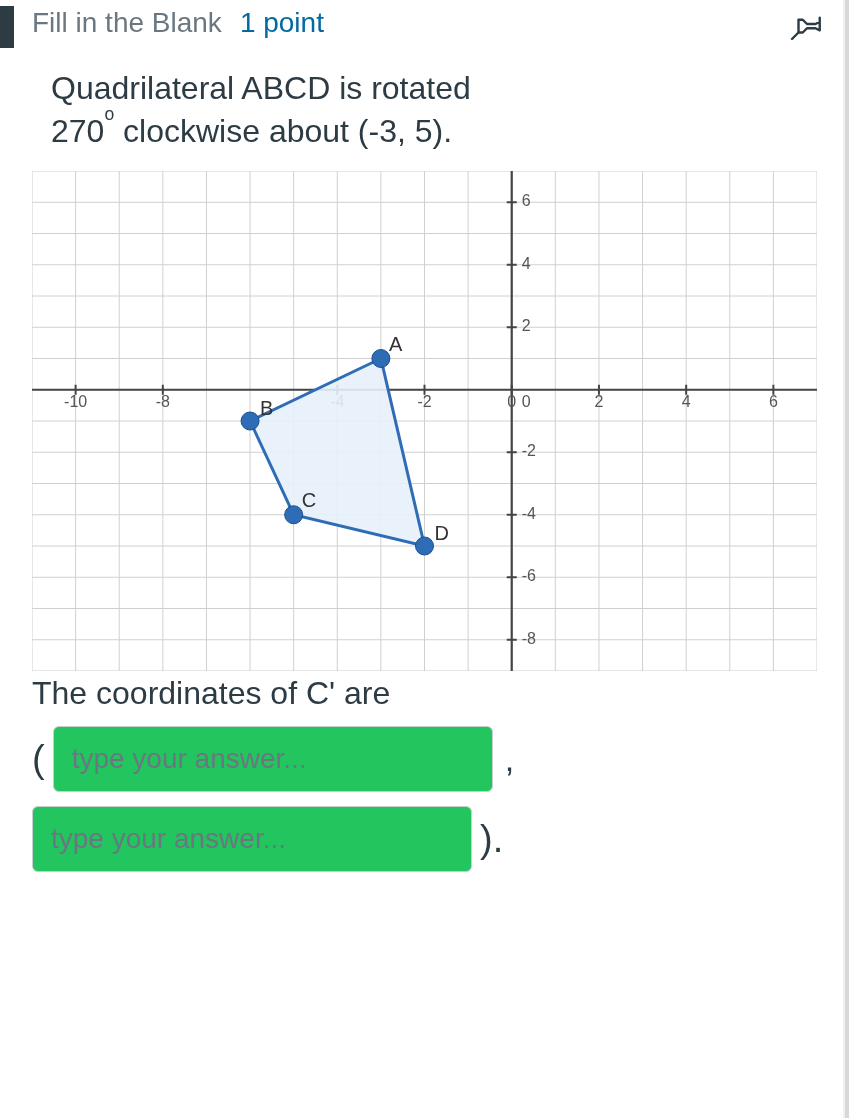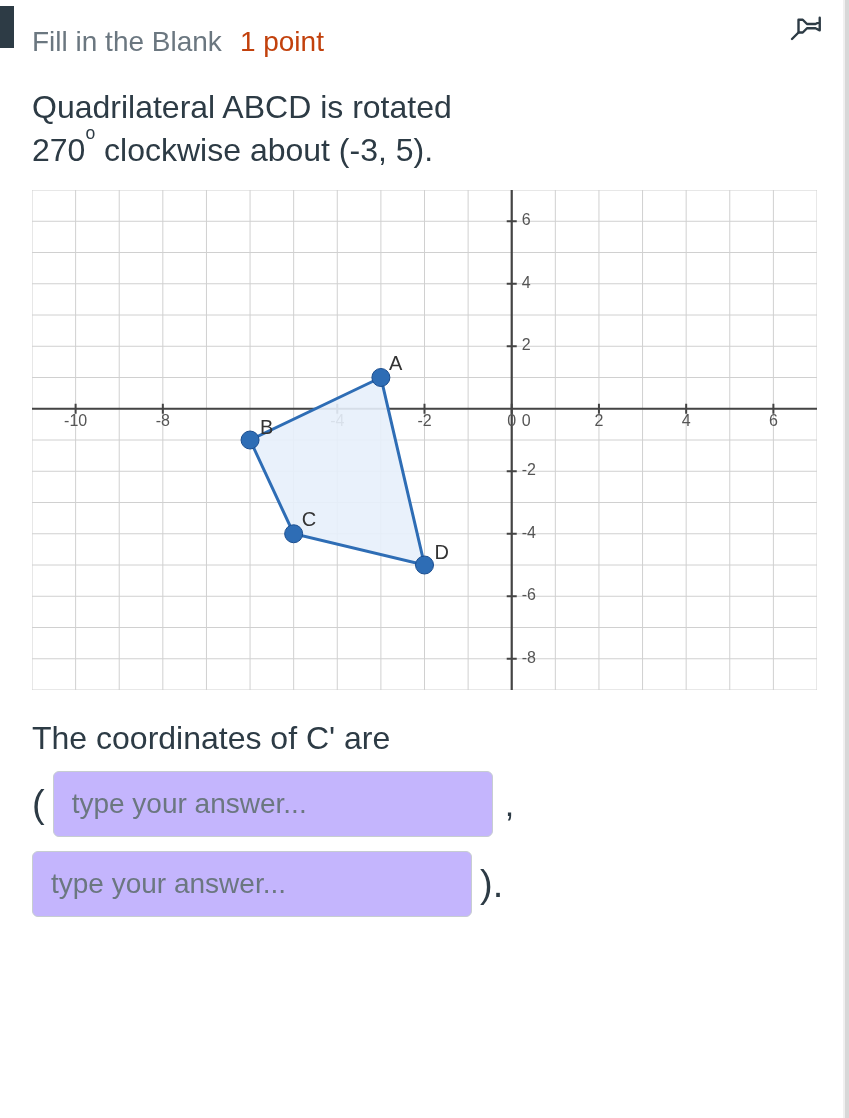--- a/index.html
+++ b/index.html
@@ -12,60 +12,60 @@
     height: 1118px;
     position: relative;
   }
   .page {
     padding: 0 32px 32px 32px;
   }
   .header-row {
     display: flex;
     align-items: flex-start;
     gap: 18px;
-    padding-top: 26px;
+    padding-top: 7px;
     position: relative;
   }
   .marker {
     position: absolute;
     left: -32px;
     top: 6px;
     width: 14px;
     height: 42px;
     background: #2d3b45;
   }
   .q-type {
     font-size: 28px;
     color: #6b7780;
     font-weight: 400;
   }
   .q-points {
     font-size: 28px;
-    color: #c2410c;
+    color: #0369a1;
     font-weight: 400;
   }
   .pin-icon {
     position: absolute;
     right: -8px;
     top: 6px;
   }
   .question {
     margin-top: 28px;
     font-size: 32px;
     line-height: 1.35;
     color: #2d3b45;
     font-weight: 400;
+    margin-left: 19px;
   }
   .question sup { font-size: 0.55em; position: relative; top: -0.6em; }
   .chart-wrap {
     margin-top: 18px;
     width: 100%;
   }
   .answer-block {
-    margin-top: 26px;
     font-size: 32px;
     color: #2d3b45;
   }
   .answer-line {
     display: flex;
     align-items: center;
     flex-wrap: wrap;
     gap: 8px;
     margin-top: 14px;
   }
@@ -80,21 +80,21 @@
     padding-left: 4px;
   }
   input.blank {
     height: 66px;
     width: 440px;
     border: 1px solid #c7cdd1;
     border-radius: 6px;
     font-size: 28px;
     padding: 0 18px;
     color: #2d3b45;
-    background: #c4b5fd;
+    background: #22c55e;
   }
   input.blank::placeholder { color: #6b7780; }
   .right-edge {
     position: absolute;
     right: 0;
     top: 0;
     bottom: 0;
     width: 4px;
     background: #d8d8d8;
   }

